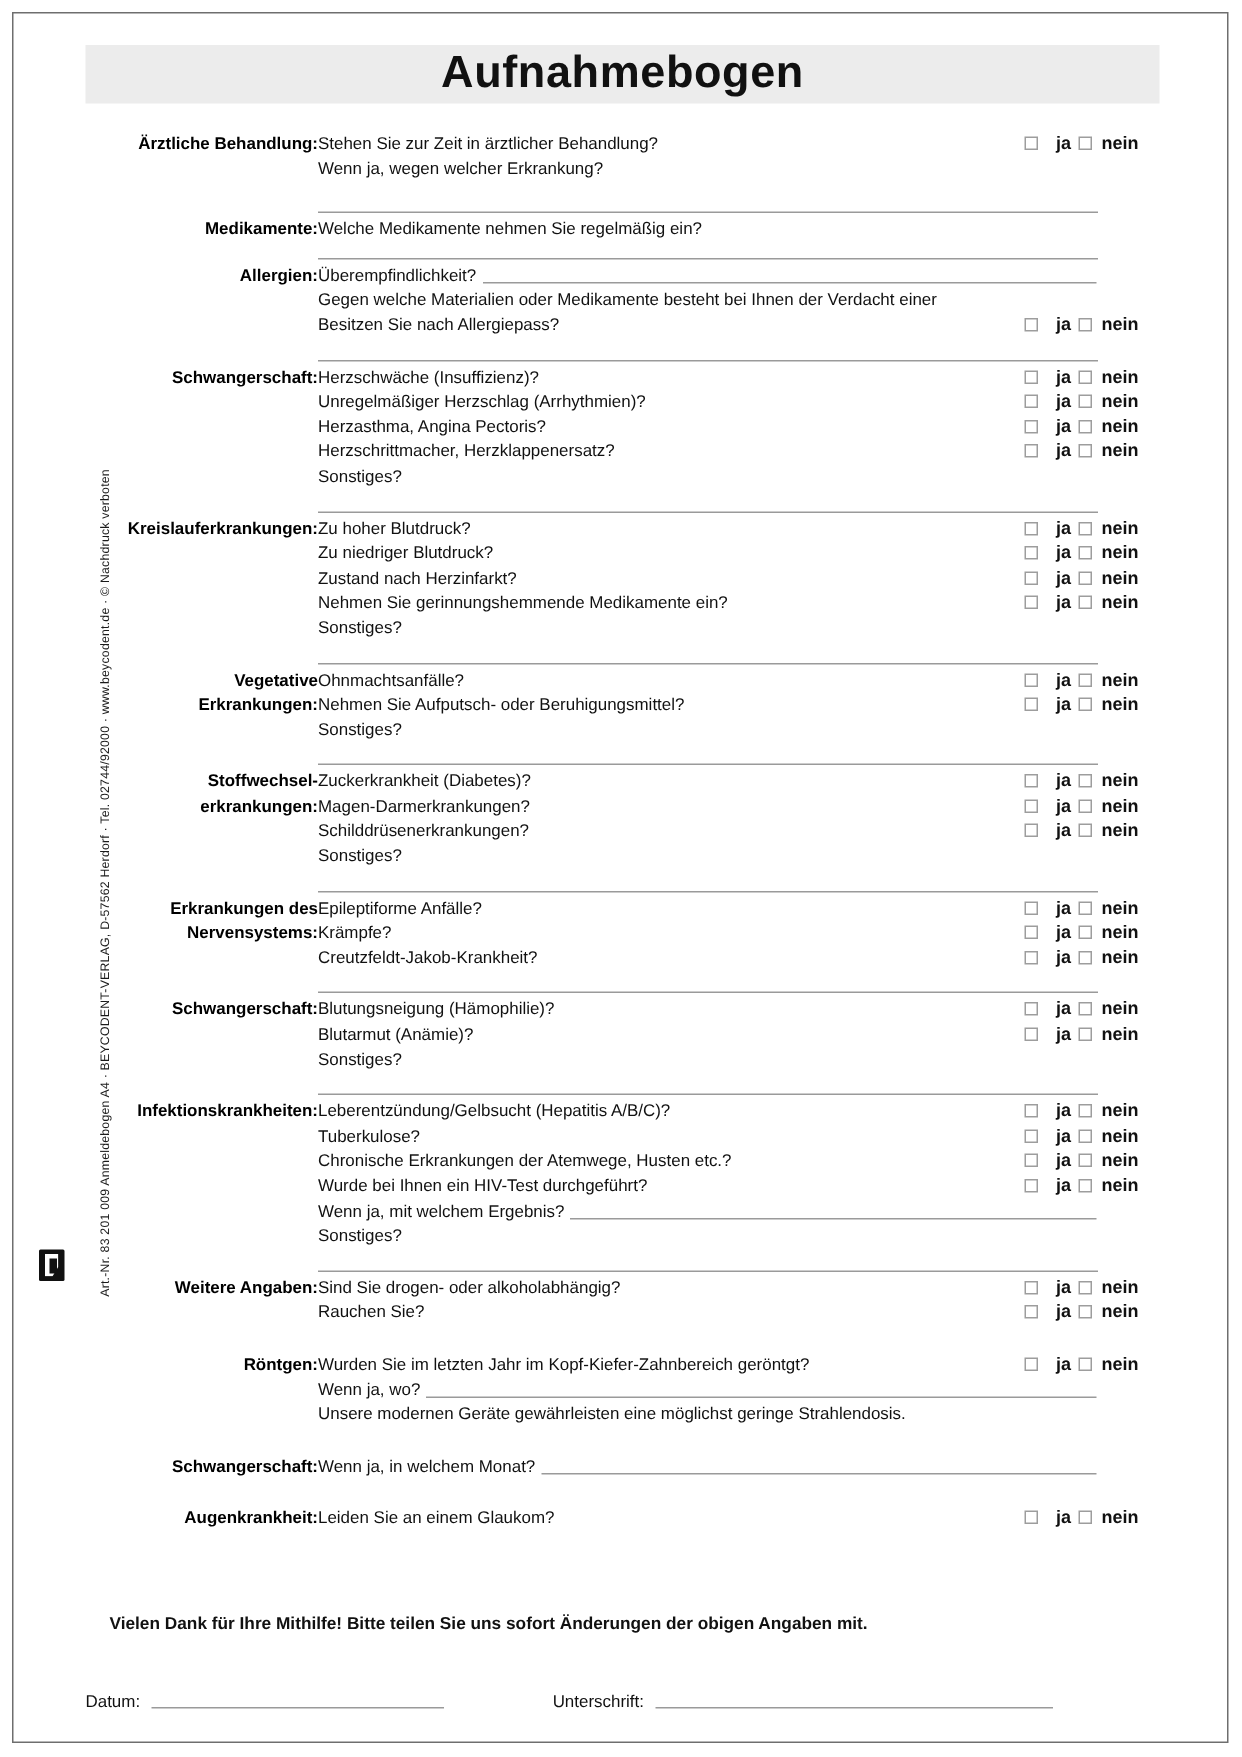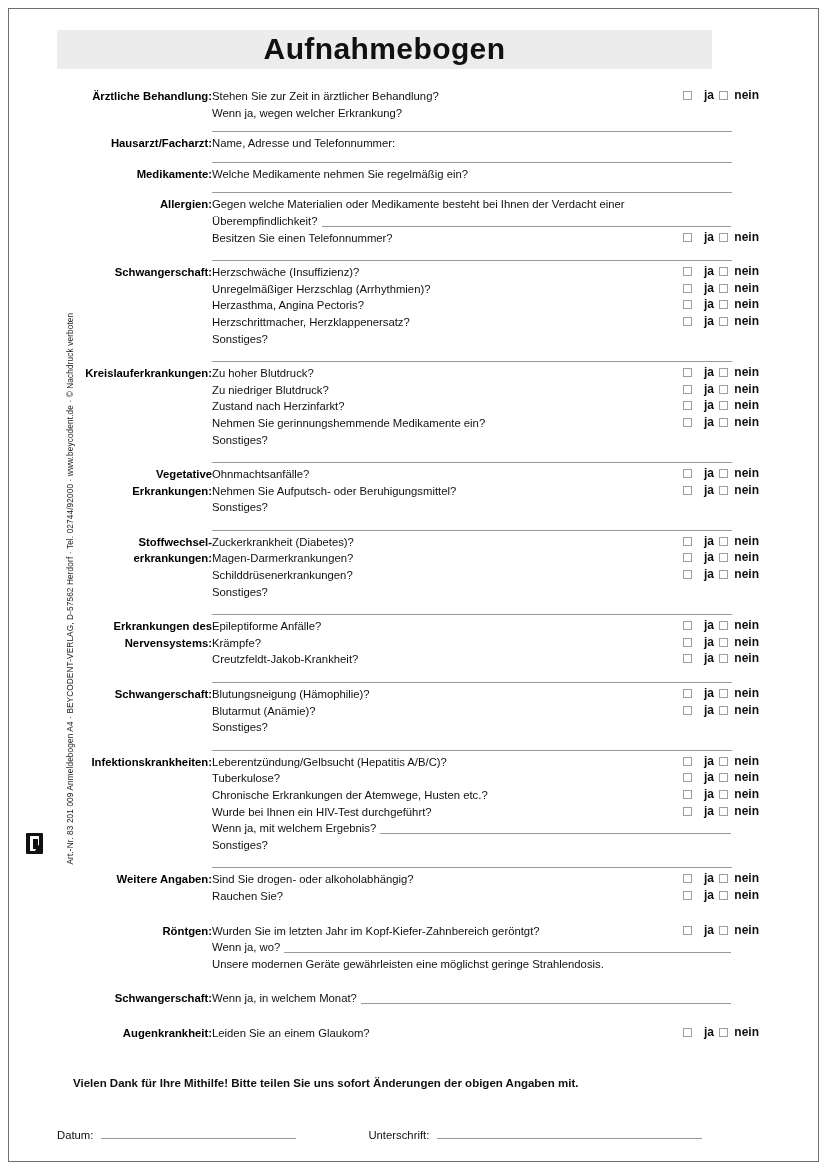--- a/index.html
+++ b/index.html
@@ -71,24 +71,23 @@
     height: 10px;
     background: #111111;
     z-index: 2;
   }
 
   
   .title-banner {
     position: absolute;
     left: 57px;
     top: 30px;
-    width: 608px;
+    width: 716px;
     height: 39px;
     background: #ececec;
-    padding-left: 47px;
   }
   .title-text {
     position: absolute;
     left: 0;
     right: 0;
     top: 2px;
     text-align: center;
     font-size: 30px;
     font-weight: bold;
     letter-spacing: 0.4px;
@@ -248,59 +247,48 @@
               <span class="cb-lab nein">nein</span>
             </span>
           </div>
           <div class="qrow">
             <span class="qtext">Wenn ja, wegen welcher Erkrankung?</span>
             <span class="qspacer"></span>
           </div>
         </div>
       </div>
       <div class="gap-sm"></div>
-      <div class="section ruled">
-        <div class="label-col">
-          <span class="lbl-line">Hausarzt/Facharzt:</span>
-        </div>
-        <div class="rows-col">
-          <div class="qrow">
-            <span class="qtext">Name, Adresse und Telefonnummer:</span>
-            <span class="qspacer"></span>
-          </div>
-        </div>
-      </div>
       <div class="gap-sm"></div>
       <div class="section ruled">
         <div class="label-col">
           <span class="lbl-line">Medikamente:</span>
         </div>
         <div class="rows-col">
           <div class="qrow">
             <span class="qtext">Welche Medikamente nehmen Sie regelmäßig ein?</span>
             <span class="qspacer"></span>
           </div>
         </div>
       </div>
       <div class="gap-sm"></div>
       <div class="section ruled">
         <div class="label-col">
           <span class="lbl-line">Allergien:</span>
         </div>
         <div class="rows-col">
-          <div class="qrow">
-            <span class="qtext">Gegen welche Materialien oder Medikamente besteht bei Ihnen der Verdacht einer</span>
-            <span class="qspacer"></span>
-          </div>
           <div class="qrow">
             <span class="qtext">Überempfindlichkeit?</span>
             <span class="qfill"></span>
           </div>
           <div class="qrow">
-            <span class="qtext">Besitzen Sie einen Telefonnummer?</span>
+            <span class="qtext">Gegen welche Materialien oder Medikamente besteht bei Ihnen der Verdacht einer</span>
+            <span class="qspacer"></span>
+          </div>
+          <div class="qrow">
+            <span class="qtext">Besitzen Sie nach Allergiepass?</span>
             <span class="qspacer"></span>
             <span class="cb-group">
               <span class="cb"></span>
               <span class="cb-lab ja">ja</span>
               <span class="cb"></span>
               <span class="cb-lab nein">nein</span>
             </span>
           </div>
         </div>
       </div>

